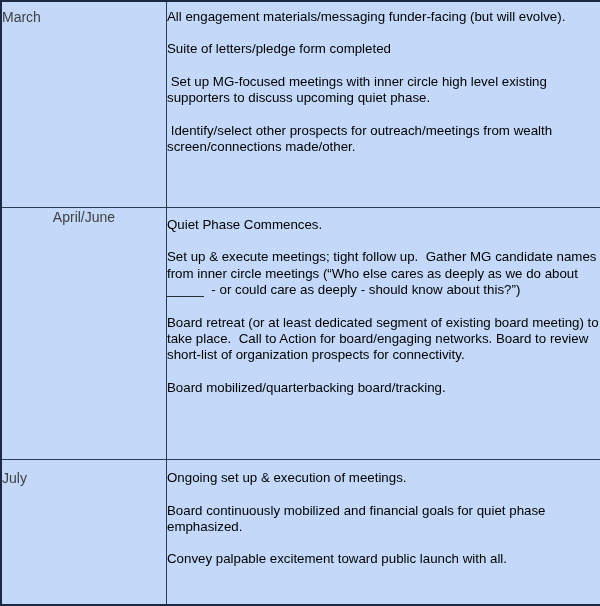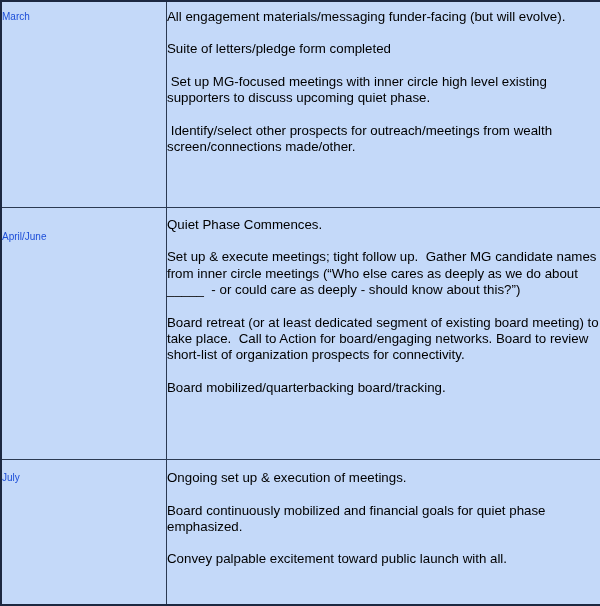--- a/index.html
+++ b/index.html
@@ -34,43 +34,43 @@
   .col-period {
     width: 164px;
   }
   .col-detail {
     width: 436px;
   }
   .period-cell {
     padding: 7px 0 0 7px;
   }
   .period-label {
-    font-size: 10px;
+    font-size: 14px;
     line-height: 16px;
-    color: #1d4ed8;
+    color: #404040;
     white-space: nowrap;
   }
   .detail-cell {
     padding: 7px 10px 8px 9px;
   }
   .para {
     font-size: 13.3px;
     line-height: 16.4px;
     color: #000000;
     margin: 0 0 16px 0;
     white-space: pre-wrap;
   }
   .para:last-child {
     margin-bottom: 0;
   }
   .row-march  .detail-cell { padding-top: 7px; }
   .row-april  .detail-cell { padding-top: 9px; }
   .row-july   .detail-cell { padding-top: 10px; }
   .row-march  .period-cell { padding-top: 7px; }
-  .row-april  .period-cell { padding-top: 21px; }
+  .row-april  .period-cell { padding-top: 1px; text-align: center; }
   .row-july   .period-cell { padding-top: 10px; margin-left: 37px; }
 </style>
 </head>
 <body>
 
 <table class="schedule-table">
   <tbody>
 
     <tr class="row-march">
       <td class="col-period period-cell">

